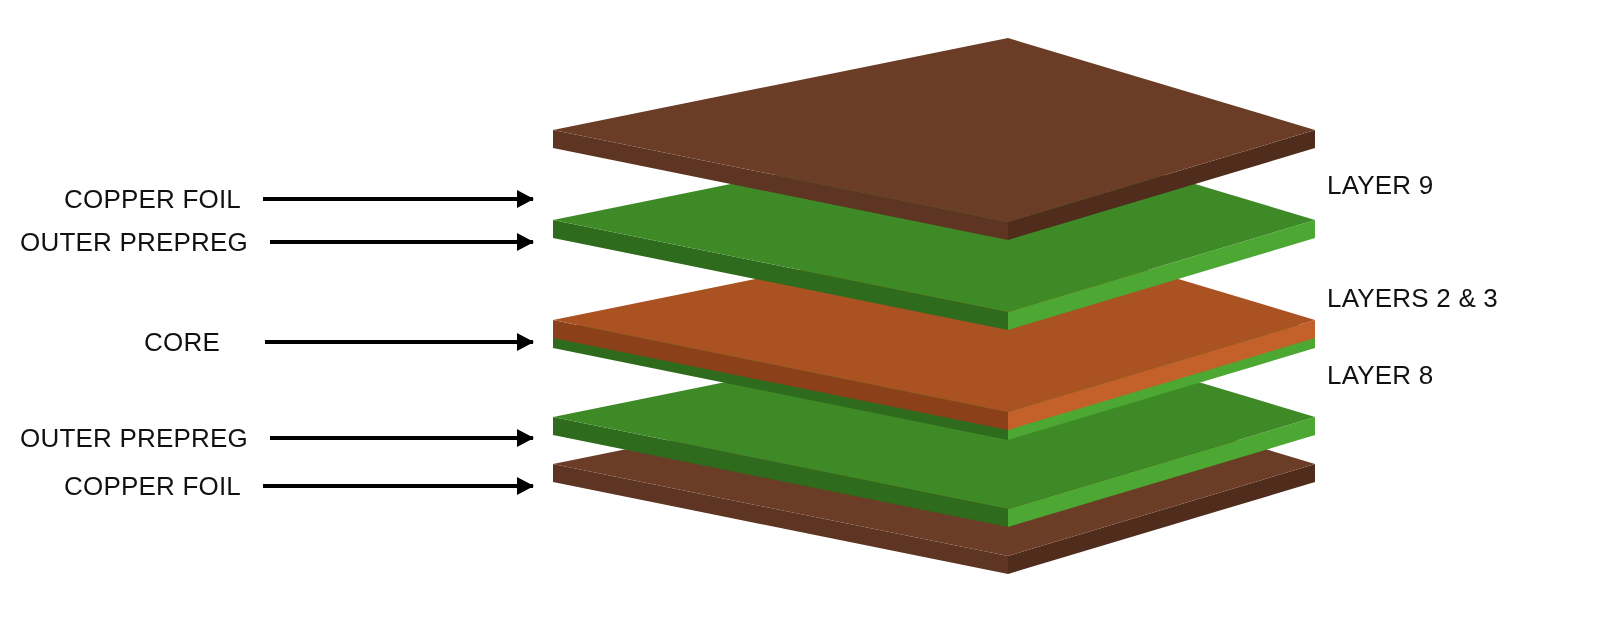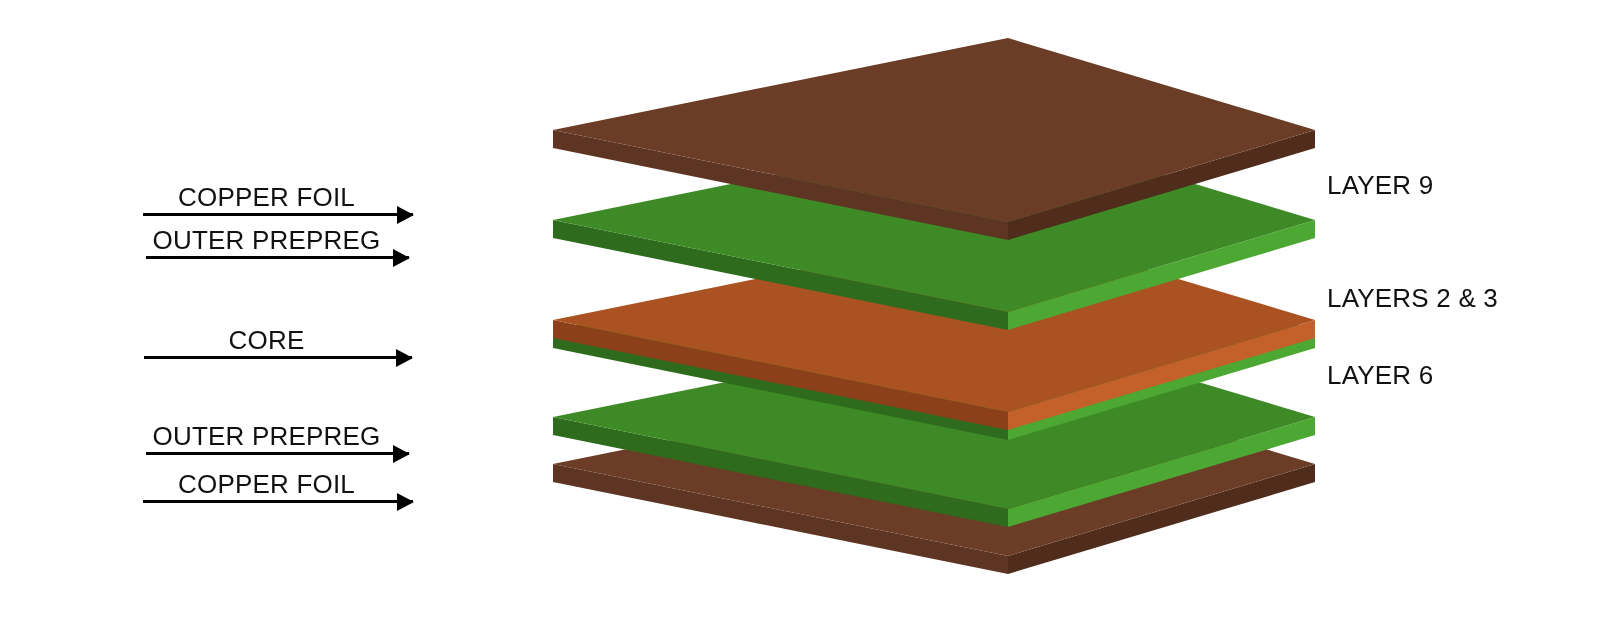--- a/index.html
+++ b/index.html
@@ -25,21 +25,21 @@
     height: 639px;
   }
   .callout {
     position: absolute;
     display: flex;
     align-items: center;
     height: 34px;
   }
   .callout-left {
     justify-content: flex-end;
-    flex-direction: column;
+    flex-direction: row;
   }
   .callout-label {
     font-size: 26px;
     letter-spacing: 0.2px;
     color: #111111;
     white-space: nowrap;
     font-weight: 400;
   }
   .leader {
     position: relative;
@@ -102,34 +102,34 @@
       </g>
     </svg>
 <div class="callout callout-left" style="left: 0px; top: 182px; width: 533px;">
       <span class="callout-label">COPPER FOIL</span>
       <span class="leader" style="width: 270px; background: rgb(0, 0, 0);"></span>
     </div>
     <div class="callout callout-left" style="left: 0px; top: 225px; width: 533px;">
       <span class="callout-label">OUTER PREPREG</span>
       <span class="leader" style="width: 263px; background: rgb(0, 0, 0);"></span>
     </div>
-    <div class="callout callout-left" style="left: 0px; top: 325px; width: 533px;">
+    <div class="callout callout-left" style="left: 0px; top: 325px; width: 533px; gap: 23px;">
       <span class="callout-label">CORE</span>
       <span class="leader" style="width: 268px; background: rgb(0, 0, 0);"></span>
     </div>
     <div class="callout callout-left" style="left: 0px; top: 421px; width: 533px;">
       <span class="callout-label">OUTER PREPREG</span>
       <span class="leader" style="width: 263px; background: rgb(0, 0, 0);"></span>
     </div>
     <div class="callout callout-left" style="left: 0px; top: 469px; width: 533px;">
       <span class="callout-label">COPPER FOIL</span>
       <span class="leader" style="width: 270px; background: rgb(0, 0, 0);"></span>
     </div>
     <div class="callout callout-right" style="left: 1327px; top: 168px;">
       <span class="callout-label">LAYER 9</span>
     </div>
     <div class="callout callout-right" style="left: 1327px; top: 281px; justify-content: flex-end;">
       <span class="callout-label">LAYERS 2 &amp; 3</span>
     </div>
     <div class="callout callout-right" style="left: 1327px; top: 358px;">
-      <span class="callout-label">LAYER 6</span>
+      <span class="callout-label">LAYER 8</span>
     </div>
   </div>
 
 </body></html>

